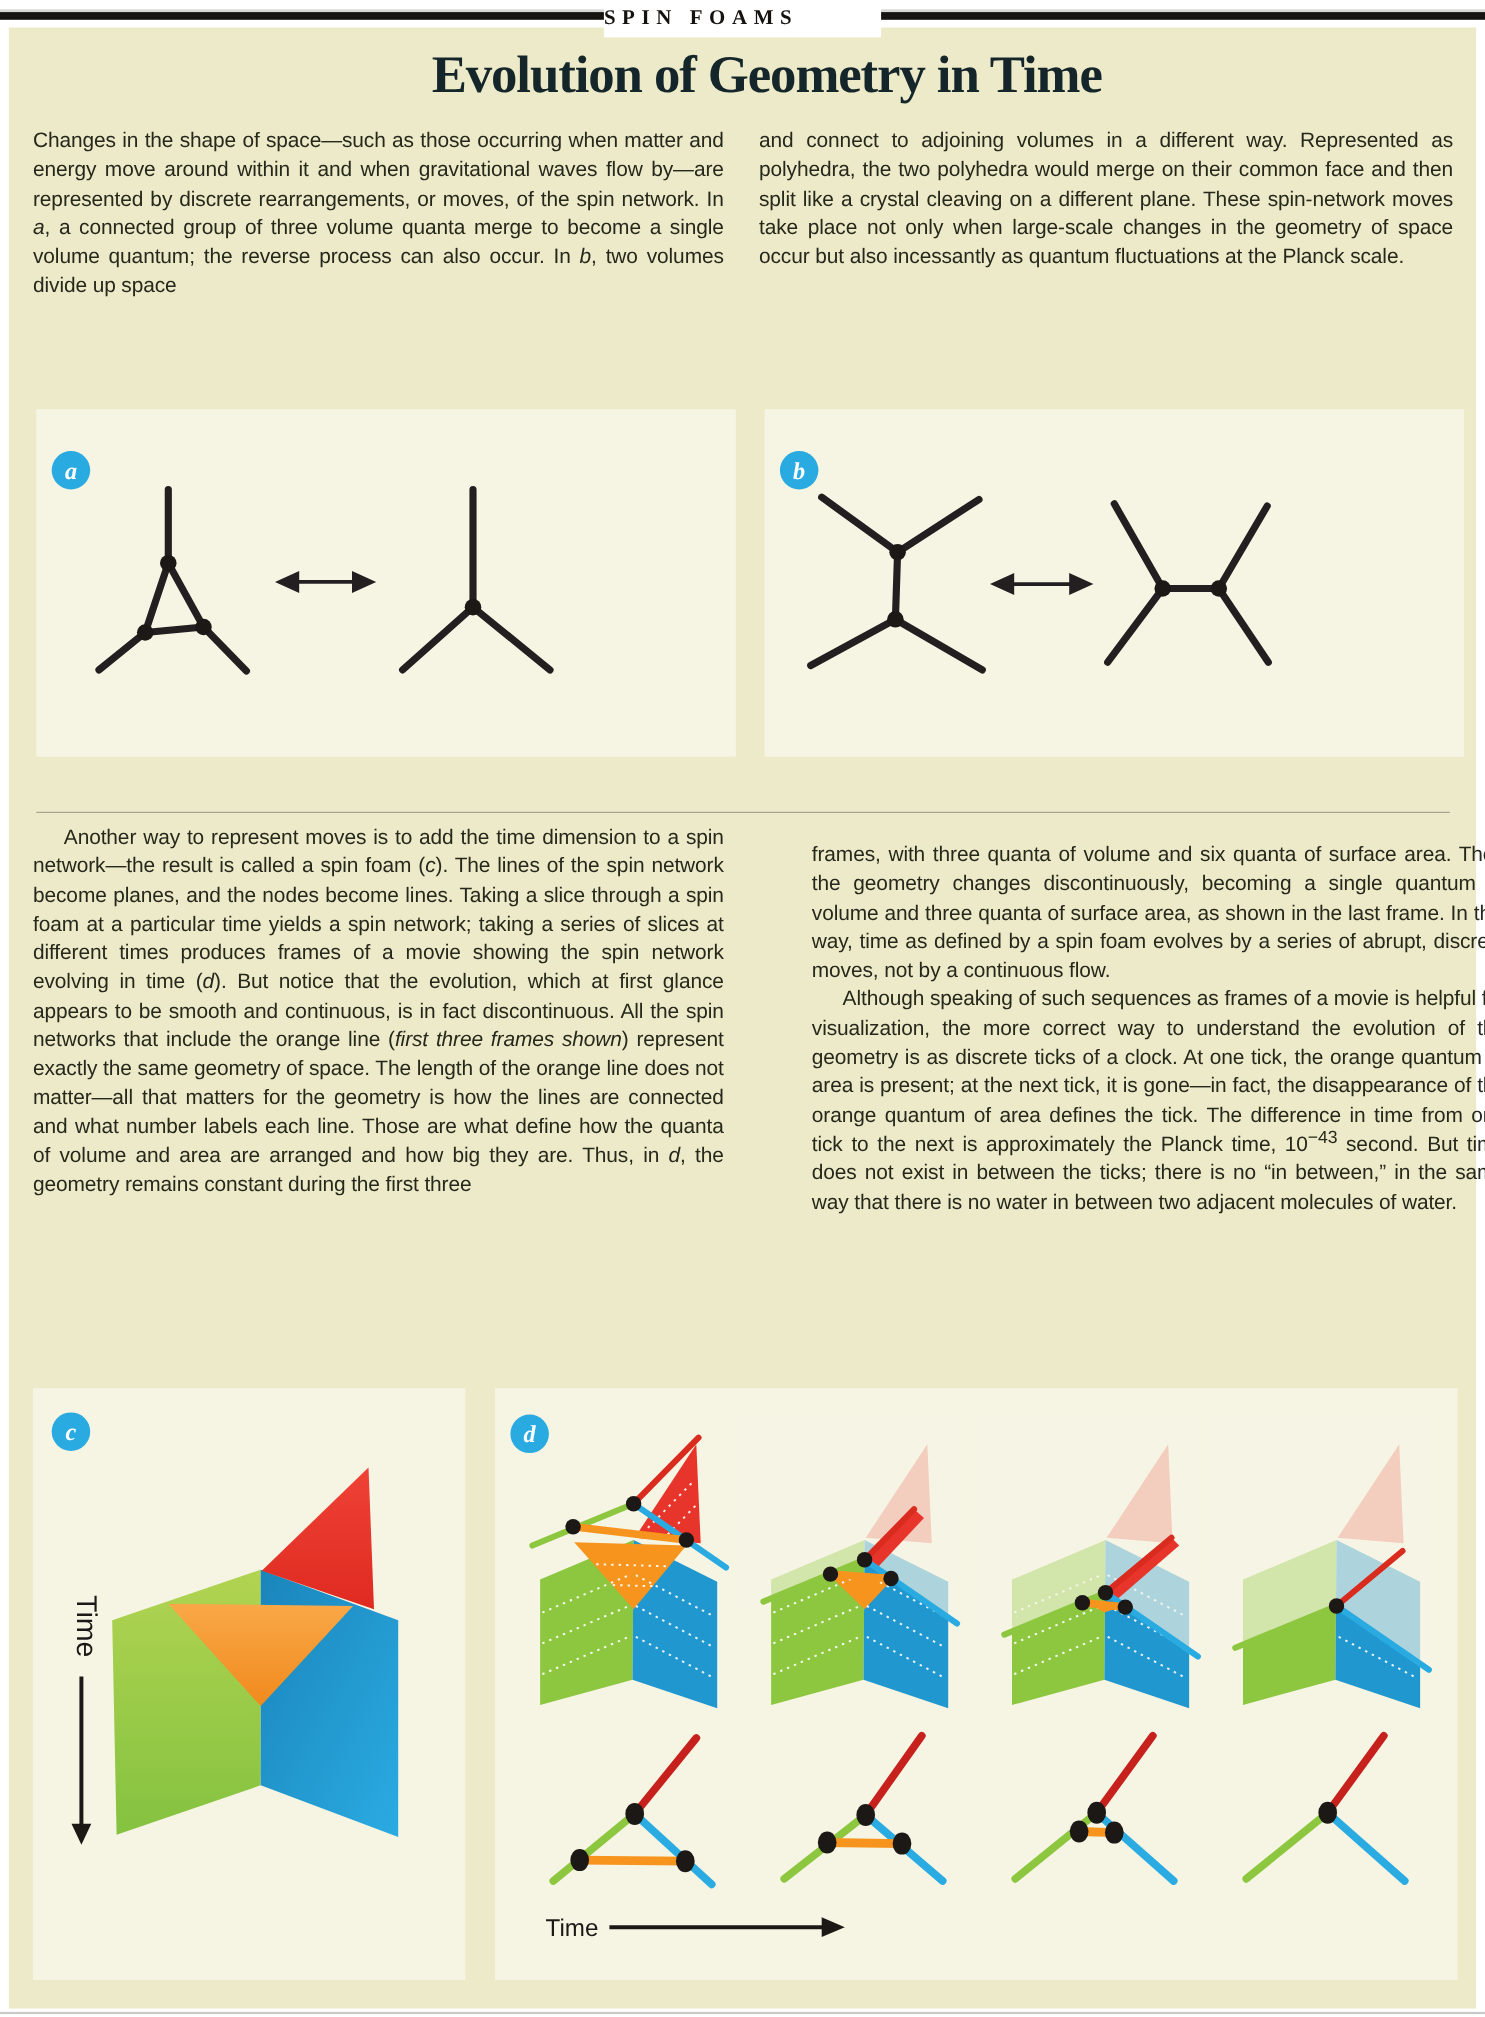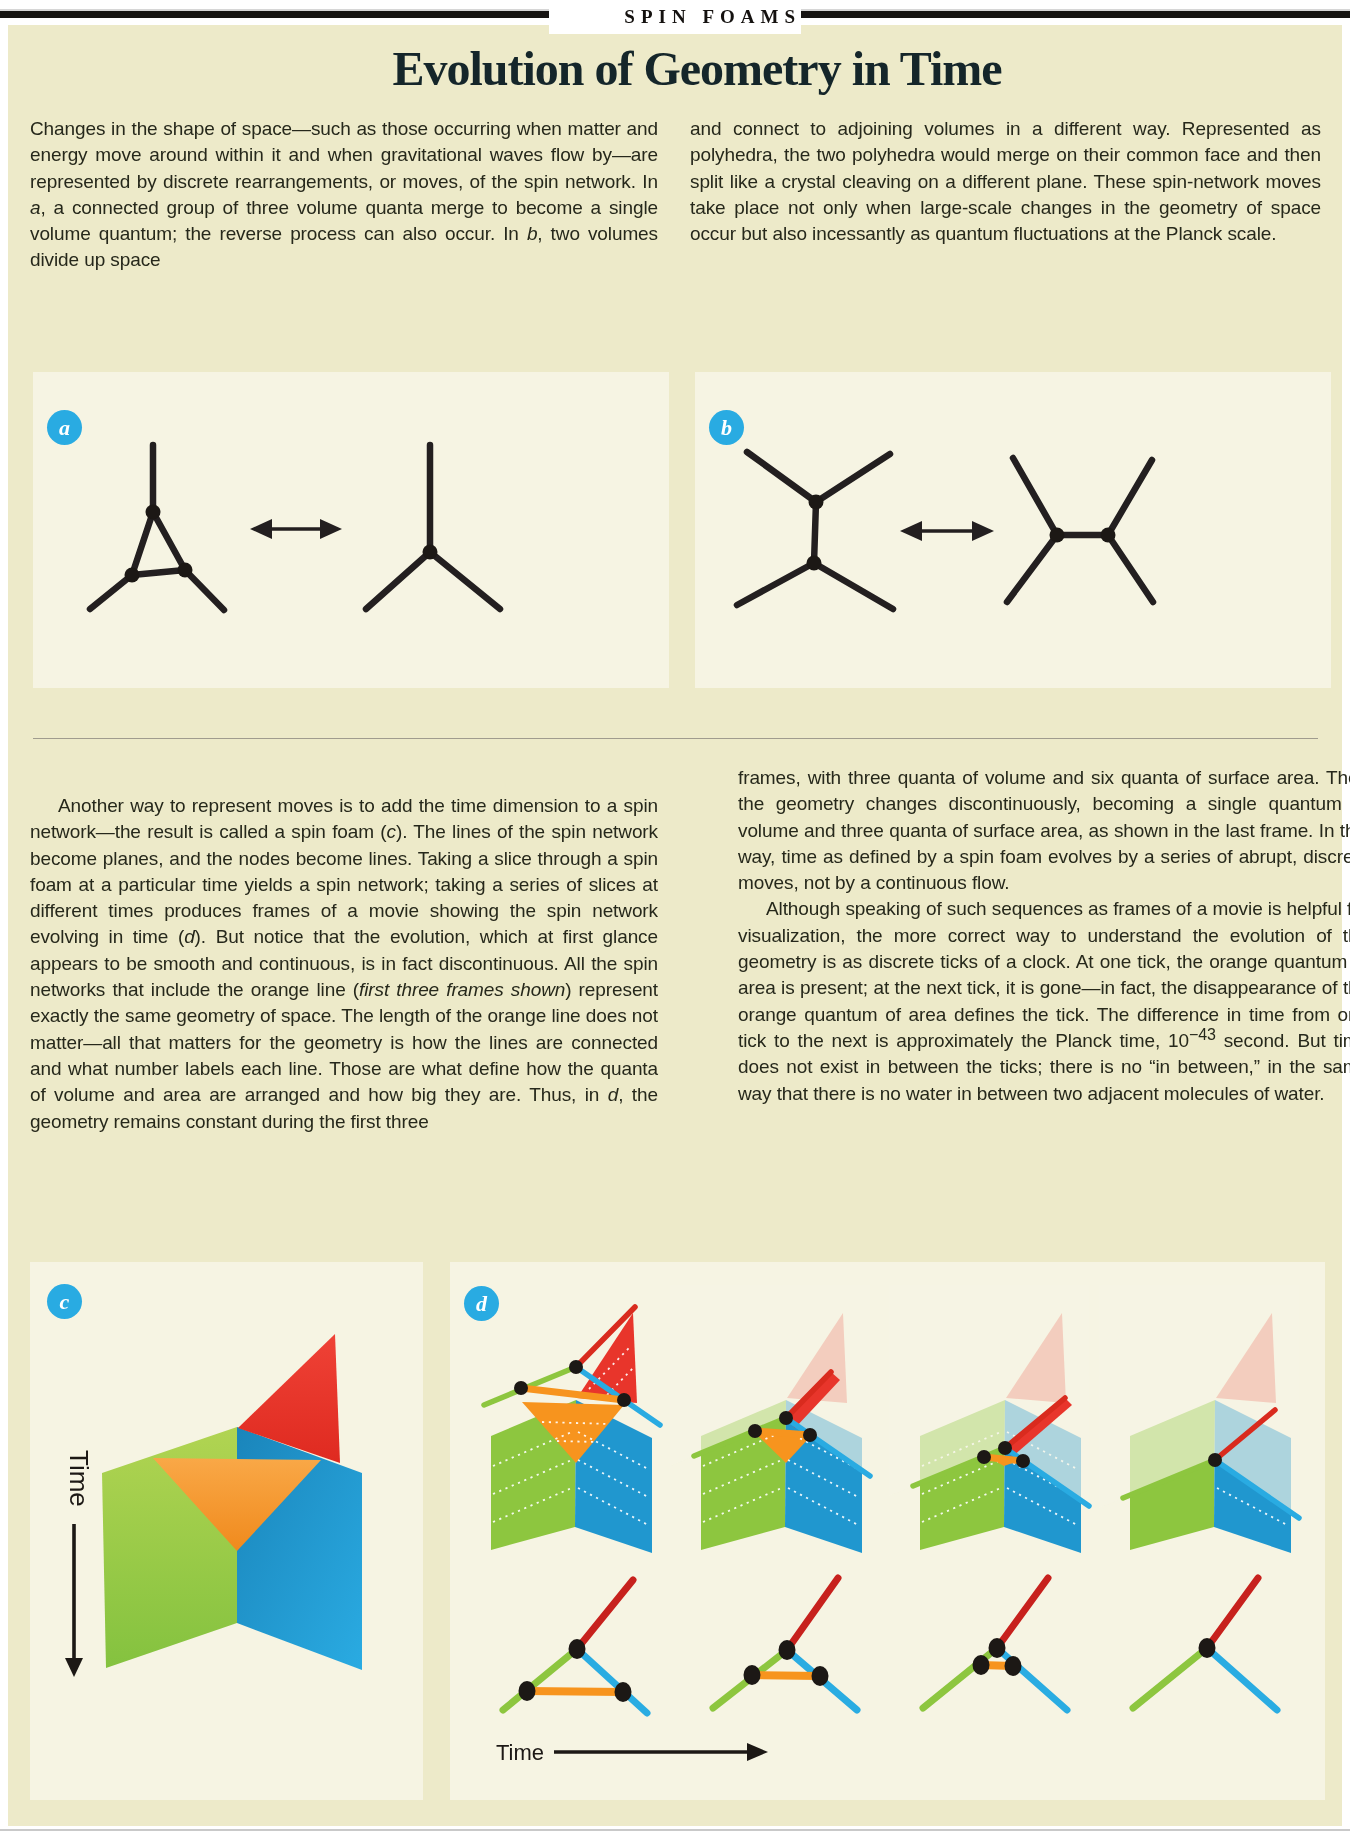--- a/index.html
+++ b/index.html
@@ -2,40 +2,40 @@
 <html><head>
 <meta charset="utf-8">
 <style>
   html,body{margin:0;padding:0;}
   body{width:1350px;height:1834px;position:relative;background:#ffffff;
        font-family:"Liberation Sans",sans-serif;overflow:hidden;}
   .rule-bar{position:absolute;top:9px;left:0;right:0;height:7px;background:#161412;
             border-top:2px solid #d6d6d6;}
   .kicker-box{position:absolute;top:0;left:50%;transform:translateX(-50%);
               width:252px;height:34px;background:#ffffff;z-index:2;
-              display:flex;align-items:center;justify-content:flex-end;
+              display:flex;align-items:center;justify-content:flex-start;
               font-family:"Liberation Serif",serif;font-weight:bold;font-size:19px;
               letter-spacing:6px;color:#14110f;white-space:nowrap;}
   .page{position:absolute;left:8px;top:25px;width:1334px;height:1801px;background:#edeac9;}
   h1.title{position:absolute;top:16px;left:0;width:100%;text-align:center;margin:0;
            font-family:"Liberation Serif",serif;font-size:48px;font-weight:700;
            color:#15262a;letter-spacing:-1px;padding-left:22px;}
   .textblock{position:absolute;font-size:19px;line-height:26.3px;color:#26281b;
              text-align:justify;letter-spacing:-0.1px;}
   .textblock p{margin:0;}
   .textblock p.indent{text-indent:28px;}
   .textblock sup{font-size:16px;line-height:0;}
   .panel{position:absolute;background:#f6f4e3;}
   #panel-a{left:25px;top:347px;width:636px;height:316px;}
   #panel-b{left:687px;top:347px;width:636px;height:316px;}
   #panel-c{left:22px;top:1237px;width:393px;height:538px;}
   #panel-d{left:442px;top:1237px;width:875px;height:538px;}
   #intro-left{left:22px;top:91px;width:628px;}
   #intro-right{left:682px;top:91px;width:631px;}
-  #body-left{left:22px;top:768px;width:628px;}
+  #body-left{left:22px;top:724px;width:628px;}
   #body-right{left:682px;top:740px;width:631px;margin-left:48px;}
   .divider{position:absolute;left:25px;top:713px;width:1285px;border-top:1.5px solid #a09c8e;}
   .footer-rule{position:absolute;left:0;right:0;top:1829px;border-top:2px solid #c9c9c9;}
   .badge{position:absolute;width:35px;height:35px;border-radius:50%;background:#29abe2;
          color:#ffffff;font-family:"Liberation Serif",serif;font-style:italic;font-weight:bold;
          font-size:22px;display:flex;align-items:center;justify-content:center;z-index:3;}
   svg{display:block;}
   .net{stroke:#231f20;stroke-width:6.5;stroke-linecap:round;fill:none;}
   .arrowline{stroke:#231f20;stroke-width:3.4;fill:none;}
   .dot{fill:#1c1815;}

